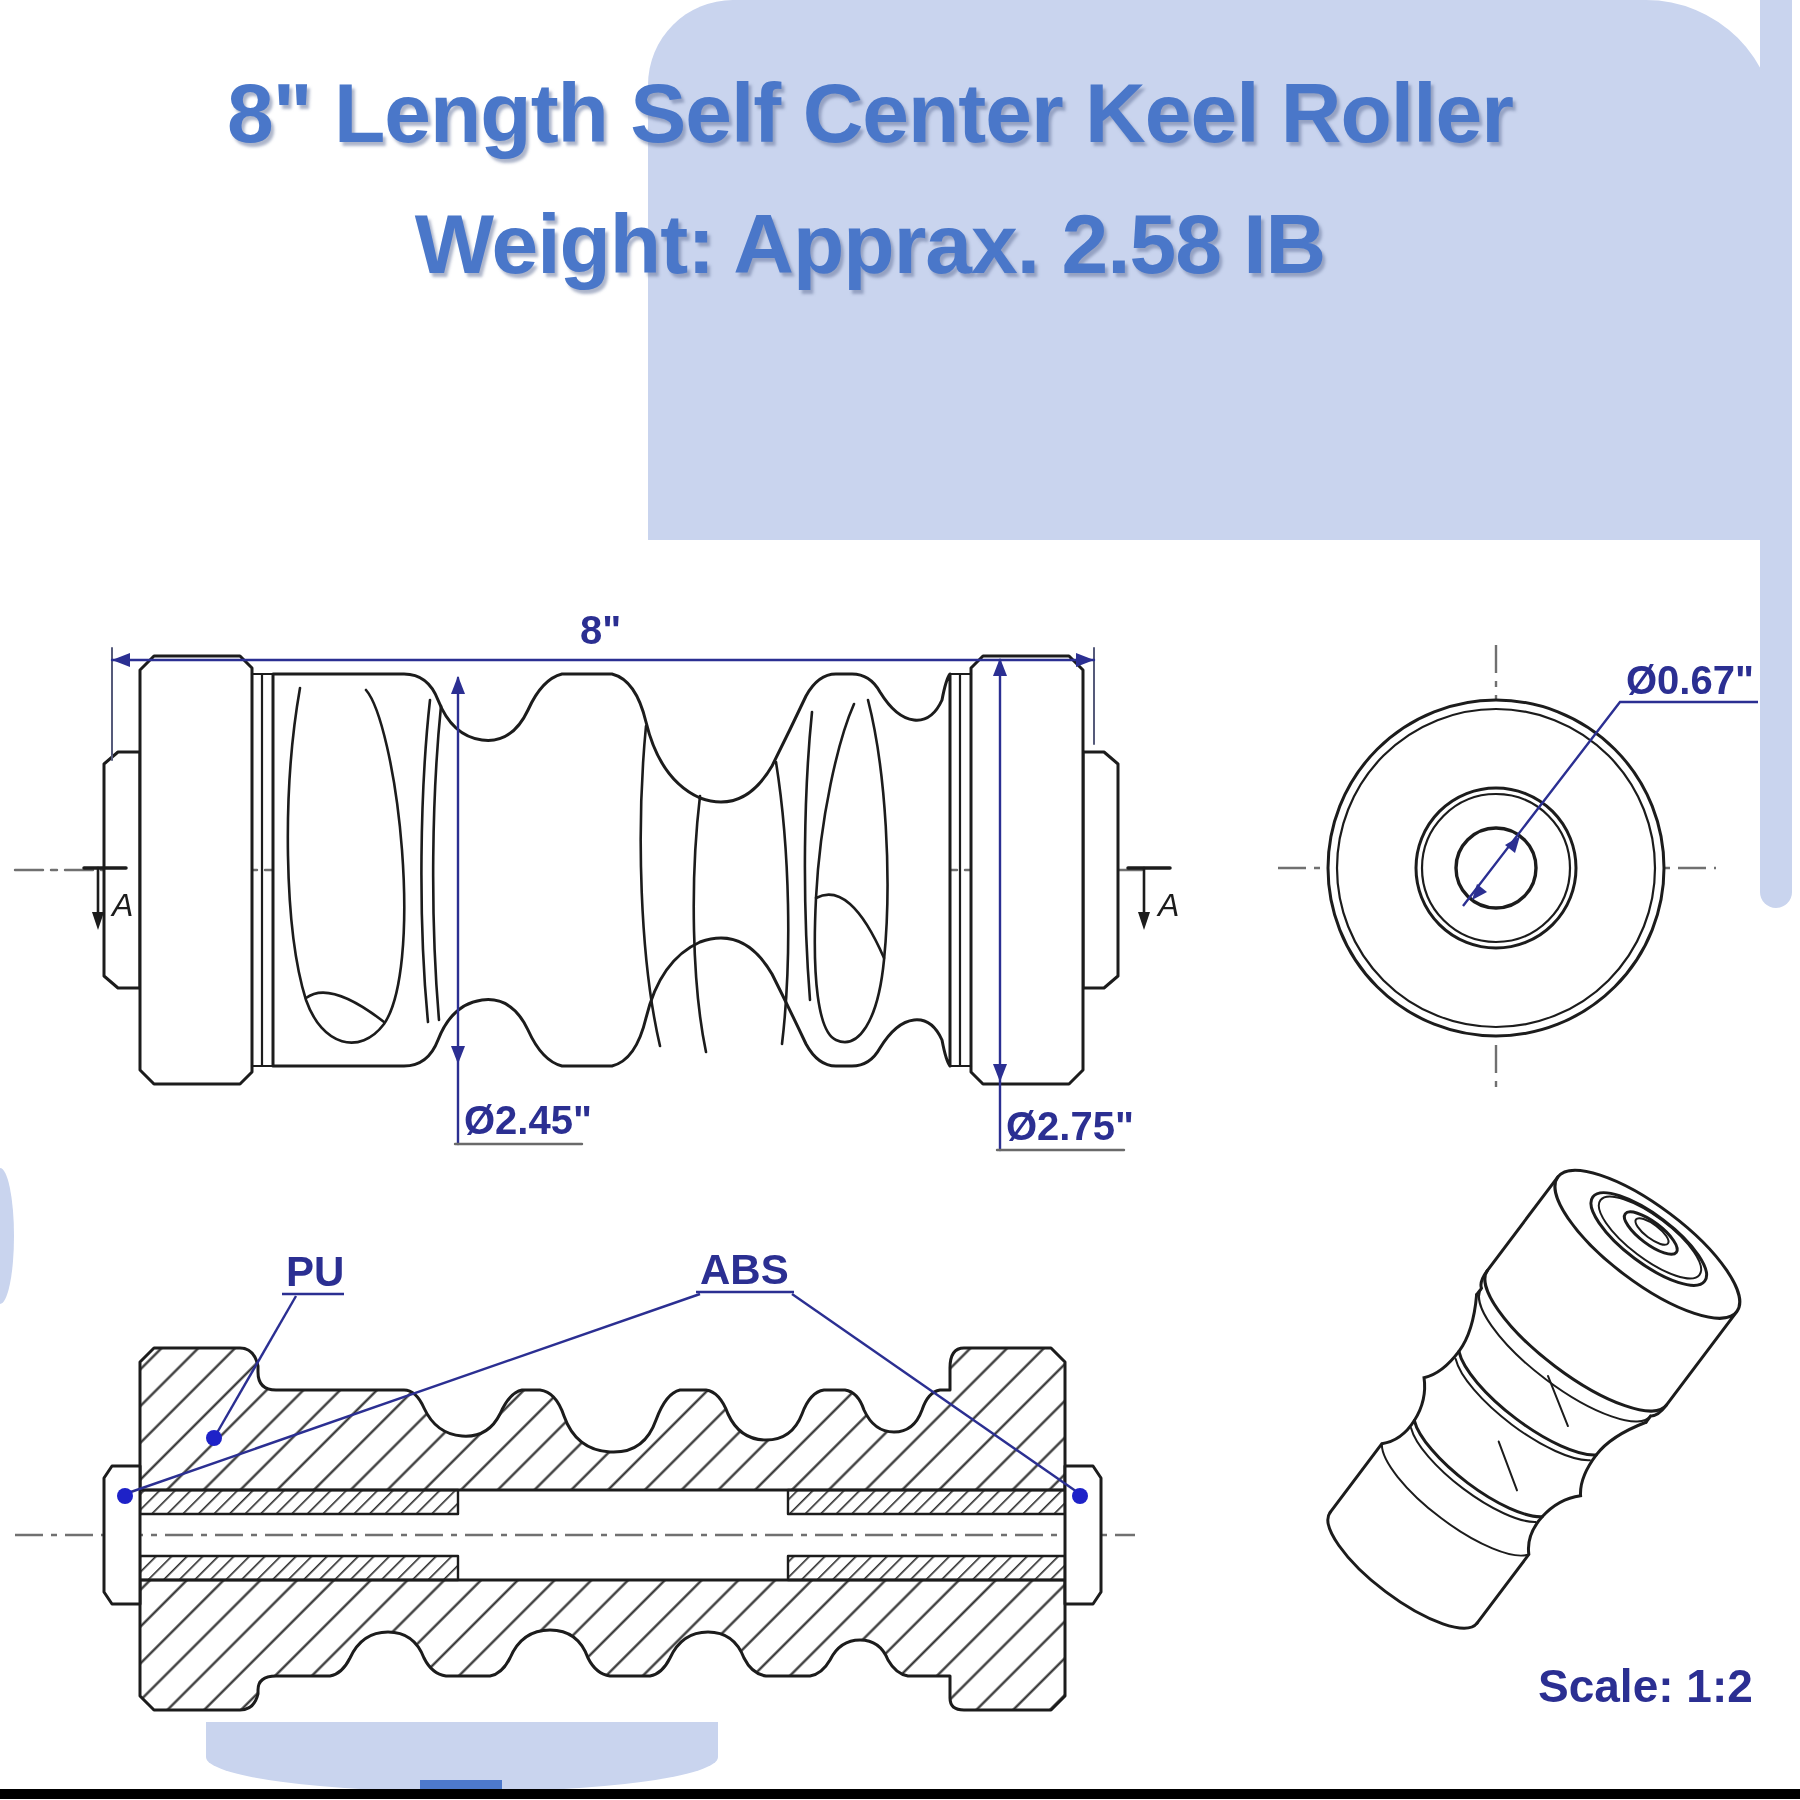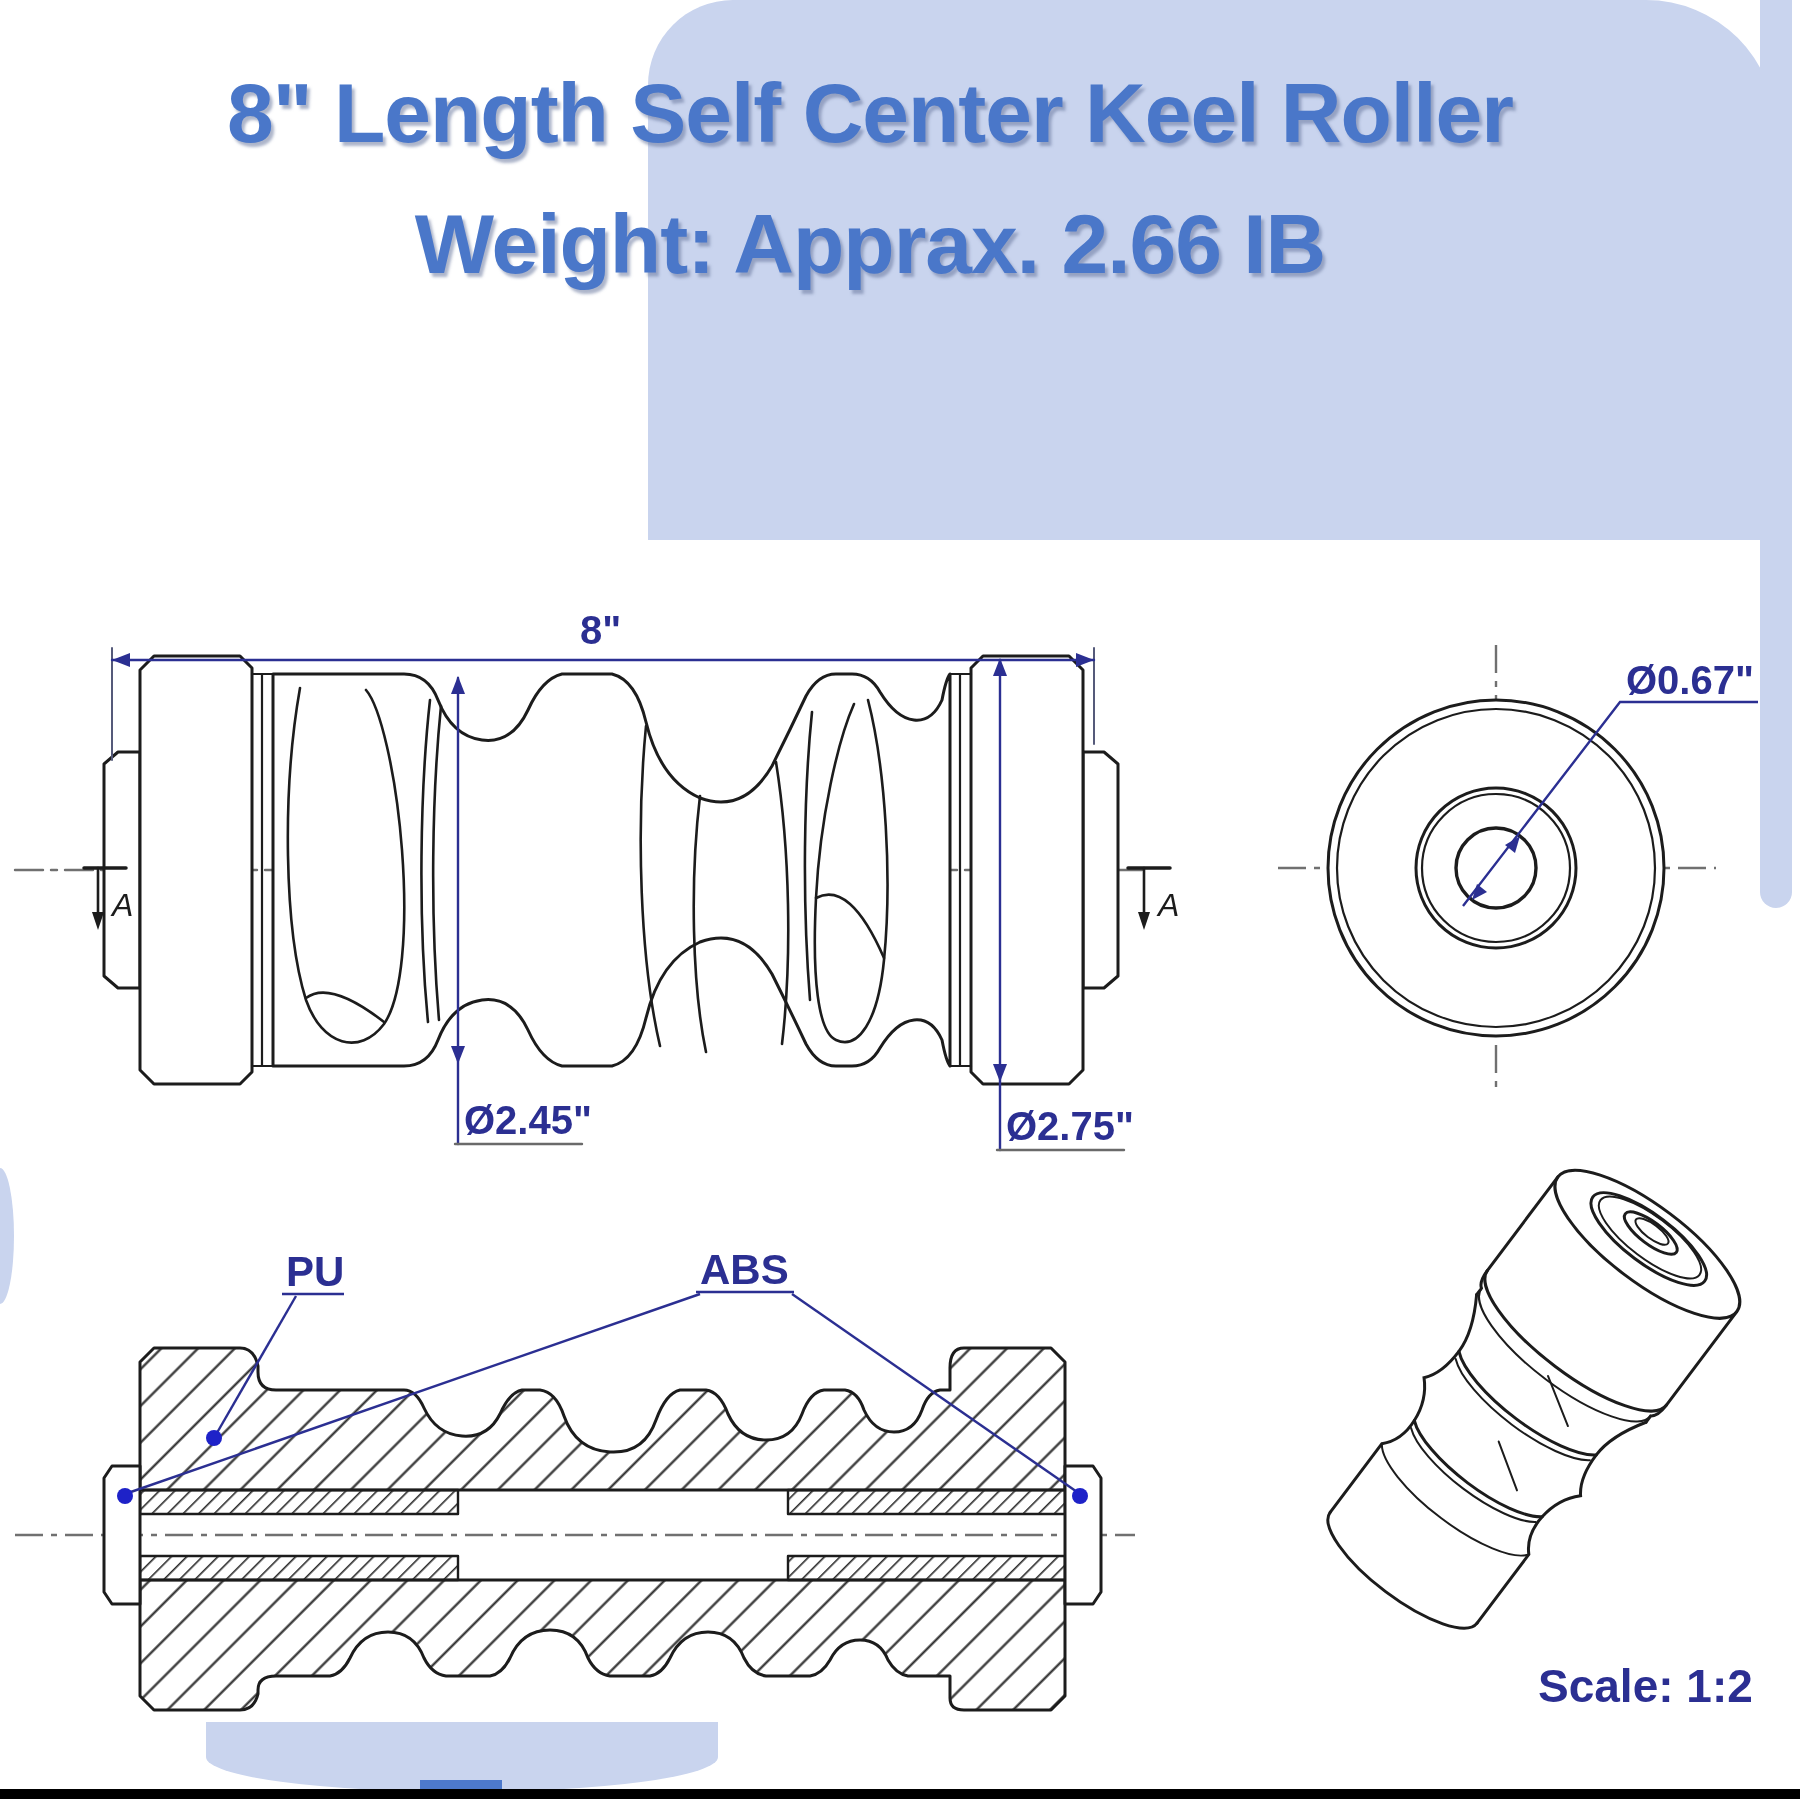--- a/index.html
+++ b/index.html
@@ -36,21 +36,21 @@
 
   <div class="bg-rect"></div>
   <div class="bg-right-strip"></div>
   <div class="bg-left-sliver"></div>
   <div class="bg-bowl"></div>
   <div class="bg-tab"></div>
   <div class="bottom-bar"></div>
 
   <div class="title">
     <div class="title-line">8" Length Self Center Keel Roller</div>
-    <div class="title-line">Weight: Apprax. 2.66 IB</div>
+    <div class="title-line">Weight: Apprax. 2.58 IB</div>
   </div>
 
   <svg class="drawing" viewBox="0 0 1800 1800">
     <defs>
       <pattern id="hatch" patternUnits="userSpaceOnUse" width="26" height="26" patternTransform="rotate(-45)">
         <line x1="0" y1="1.5" x2="26" y2="1.5" stroke="#2a2a2a" stroke-width="2.2"></line>
       </pattern>
       <pattern id="hatchFine" patternUnits="userSpaceOnUse" width="11" height="11" patternTransform="rotate(-45)">
         <line x1="0" y1="0.8" x2="11" y2="0.8" stroke="#2a2a2a" stroke-width="1.6"></line>
       </pattern>

